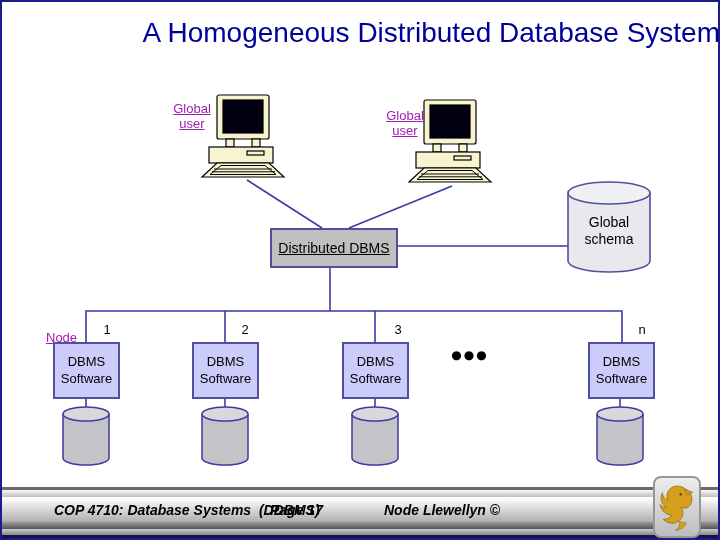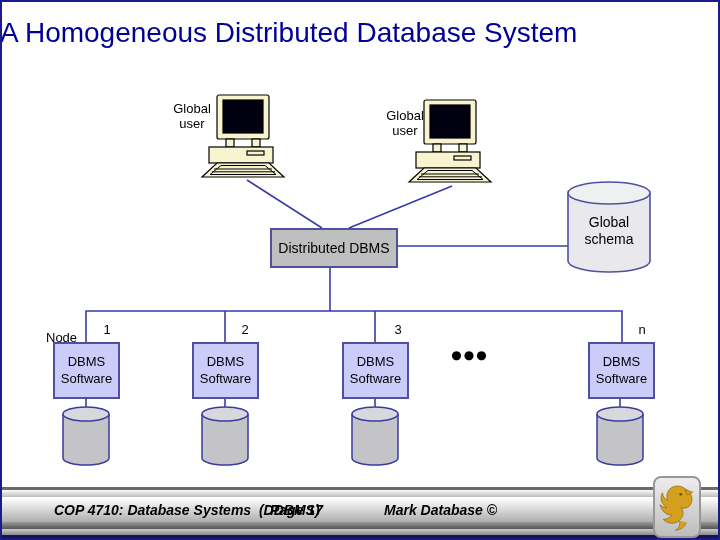--- a/index.html
+++ b/index.html
@@ -5,35 +5,35 @@
   html,body { margin:0; padding:0; background:#ffffff; }
   * { box-sizing:border-box; }
   .slide {
     position:relative; width:720px; height:540px; background:#ffffff;
     font-family:"Liberation Sans", sans-serif; overflow:hidden;
   }
   .border-overlay {
     position:absolute; inset:0; border:2px solid #1b1b8e; z-index:20; pointer-events:none;
   }
   .title {
-    position:absolute; left:0; right:0; top:17px; text-align:left;
+    position:absolute; left:0; right:0; top:17px; text-align:right;
     font-size:28px; color:#000099; letter-spacing:0px; z-index:2;
   }
   .layer { position:absolute; left:0; top:0; z-index:1; }
 
-  .label { position:absolute; color:#000000; z-index:3; }
+  .label { position:absolute; color:#a21caf; z-index:3;text-decoration:underline; }
   .user-label { width:50px; text-align:center; font-size:13px; line-height:1.15; }
   .user-label-left  { left:167px; top:102px; }
   .user-label-right { left:380px; top:109px; }
 
   .dbms-box {
     position:absolute; left:270px; top:228px; width:128px; height:40px;
     background:#bfbfbf; border:2px solid #50509e; z-index:3;
     display:flex; align-items:center; justify-content:center;
-    font-size:14px; color:#000;
+    font-size:14px; color:#000;text-decoration:underline;
   }
   .schema-label {
     position:absolute; left:567px; top:214px; width:84px; text-align:center;
     font-size:14px; line-height:1.2; color:#000; z-index:3;
   }
   .node-caption { left:46px; top:314px; font-size:13px;margin-top:16px; }
   .node-number { position:absolute; width:16px; text-align:center; top:322px; font-size:13px; color:#000; z-index:3; }
   .nn-1 { left:99px; }  .nn-2 { left:237px; }  .nn-3 { left:390px; }  .nn-4 { left:634px; }
 
   .sw-box {
@@ -173,21 +173,21 @@
   </div>
 
   <div class="ellipsis">●●●</div>
 
   <div class="footer">
     <div class="f-line1"></div>
     <div class="f-rail"></div>
     <div class="f-main">
       <span class="f-text f-course">COP 4710: Database Systems  (DDBMS)</span>
       <span class="f-text f-page">Page 17</span>
-      <span class="f-text f-author">Mark Database ©</span>
+      <span class="f-text f-author">Node Llewellyn ©</span>
     </div>
     <div class="f-stripe"></div>
     <div class="f-rail2"></div>
     <div class="f-bottom"></div>
   </div>
 
   <div class="logo-panel">
     <svg width="38" height="50" viewBox="0 0 36 46">
       <path d="M26 6 C21 1.5 13 2.5 10 7.5 C8 10.5 8 13.5 9.3 16.5 C6.3 15.5 4.3 12.5 4.3 9.5
                C1.3 14.5 3.3 20.5 8.3 23.5 C6.3 23.7 3.3 22.7 2 20.7 C3 26.7 8 30.7 13 30.7

